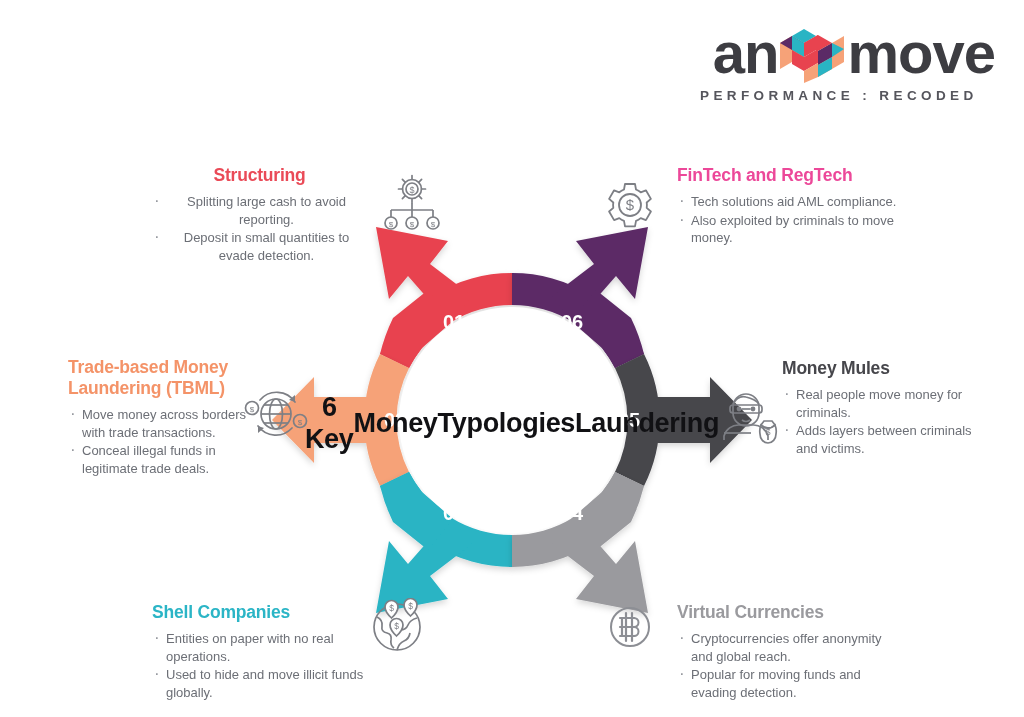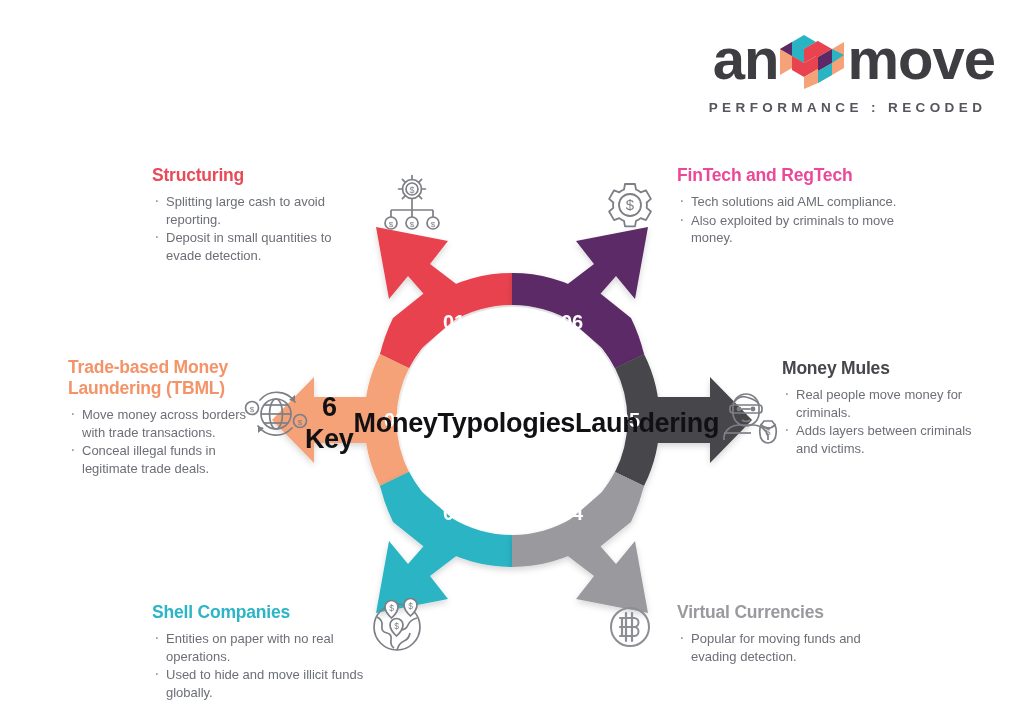--- a/index.html
+++ b/index.html
@@ -6,30 +6,30 @@
   * { box-sizing: border-box; margin: 0; padding: 0; }
   html, body {
     width: 1024px; height: 717px;
     background: #ffffff;
     font-family: "Liberation Sans", sans-serif;
     overflow: hidden;
   }
   #page { position: relative; width: 1024px; height: 717px; background:#fff; }
 
   
-  #logo-block { position: absolute; left: 700px; top: 28px; width: 295px; height: 100px; }
+  #logo-block { position: absolute; left: 700px; top: 22px; width: 295px; height: 100px; }
   #logo-row { display: flex; align-items: center; justify-content: flex-end; height: 62px; }
   .logo-word {
     font-size: 58px; font-weight: bold; color: #3d3d42;
     letter-spacing: -1px; line-height: 58px;
     font-family: "Liberation Sans", sans-serif;
   }
   #logo-mark { width: 68px; height: 56px; margin: 0 1px 0 0; position: relative; top: 2px; }
   #logo-tagline {
-    text-align: center; margin-top: 10px;
+    text-align: left; margin-top: 4px;
     font-size: 13.5px; font-weight: bold; color: #55555c;
     letter-spacing: 4.4px;
   }
 
   
   #wheel { position: absolute; left: 262px; top: 205px; width: 500px; height: 430px; }
   #wheel svg { display:block; }
   #center-text {
     position: absolute; left: 137px; top: 118px;
     width: 226px; height: 200px;
@@ -51,21 +51,21 @@
   .block li {
     position: relative; padding-left: 14px;
     font-size: 13px; line-height: 17.5px; color: #6c6f76;
     margin-bottom: 1px;
   }
   .block li::before {
     content: "·"; position: absolute; left: 2px; top: -2px;
     font-size: 17px; color: #96999f; line-height: 19px;
   }
 
-  #b-structuring   { left: 152px; top: 165px; width: 215px; }
+  #b-structuring   { left: 152px; top: 165px; width: 215px; text-align: center; }
   #b-tbml          { left: 68px;  top: 357px; width: 200px; }
   #b-shell         { left: 152px; top: 602px; width: 215px; }
   #b-fintech       { left: 677px; top: 165px; width: 220px; }
   #b-mules         { left: 782px; top: 358px; width: 205px; }
   #b-virtual       { left: 677px; top: 602px; width: 220px; }
 
   .spot-icon { position: absolute; }
   svg.ic { display:block; }
 </style>
 </head>
@@ -308,17 +308,18 @@
     <h3 style="color:#46464b">Money Mules</h3>
     <ul>
       <li>Real people move money for criminals.</li>
       <li>Adds layers between criminals and victims.</li>
     </ul>
   </div>
 
   <div class="block" id="b-virtual">
     <h3 style="color:#9a9a9e">Virtual Currencies</h3>
     <ul>
+      <li>Cryptocurrencies offer anonymity and global reach.</li>
       <li>Popular for moving funds and evading detection.</li>
     </ul>
   </div>
 
 </div>
 
 </body></html>

